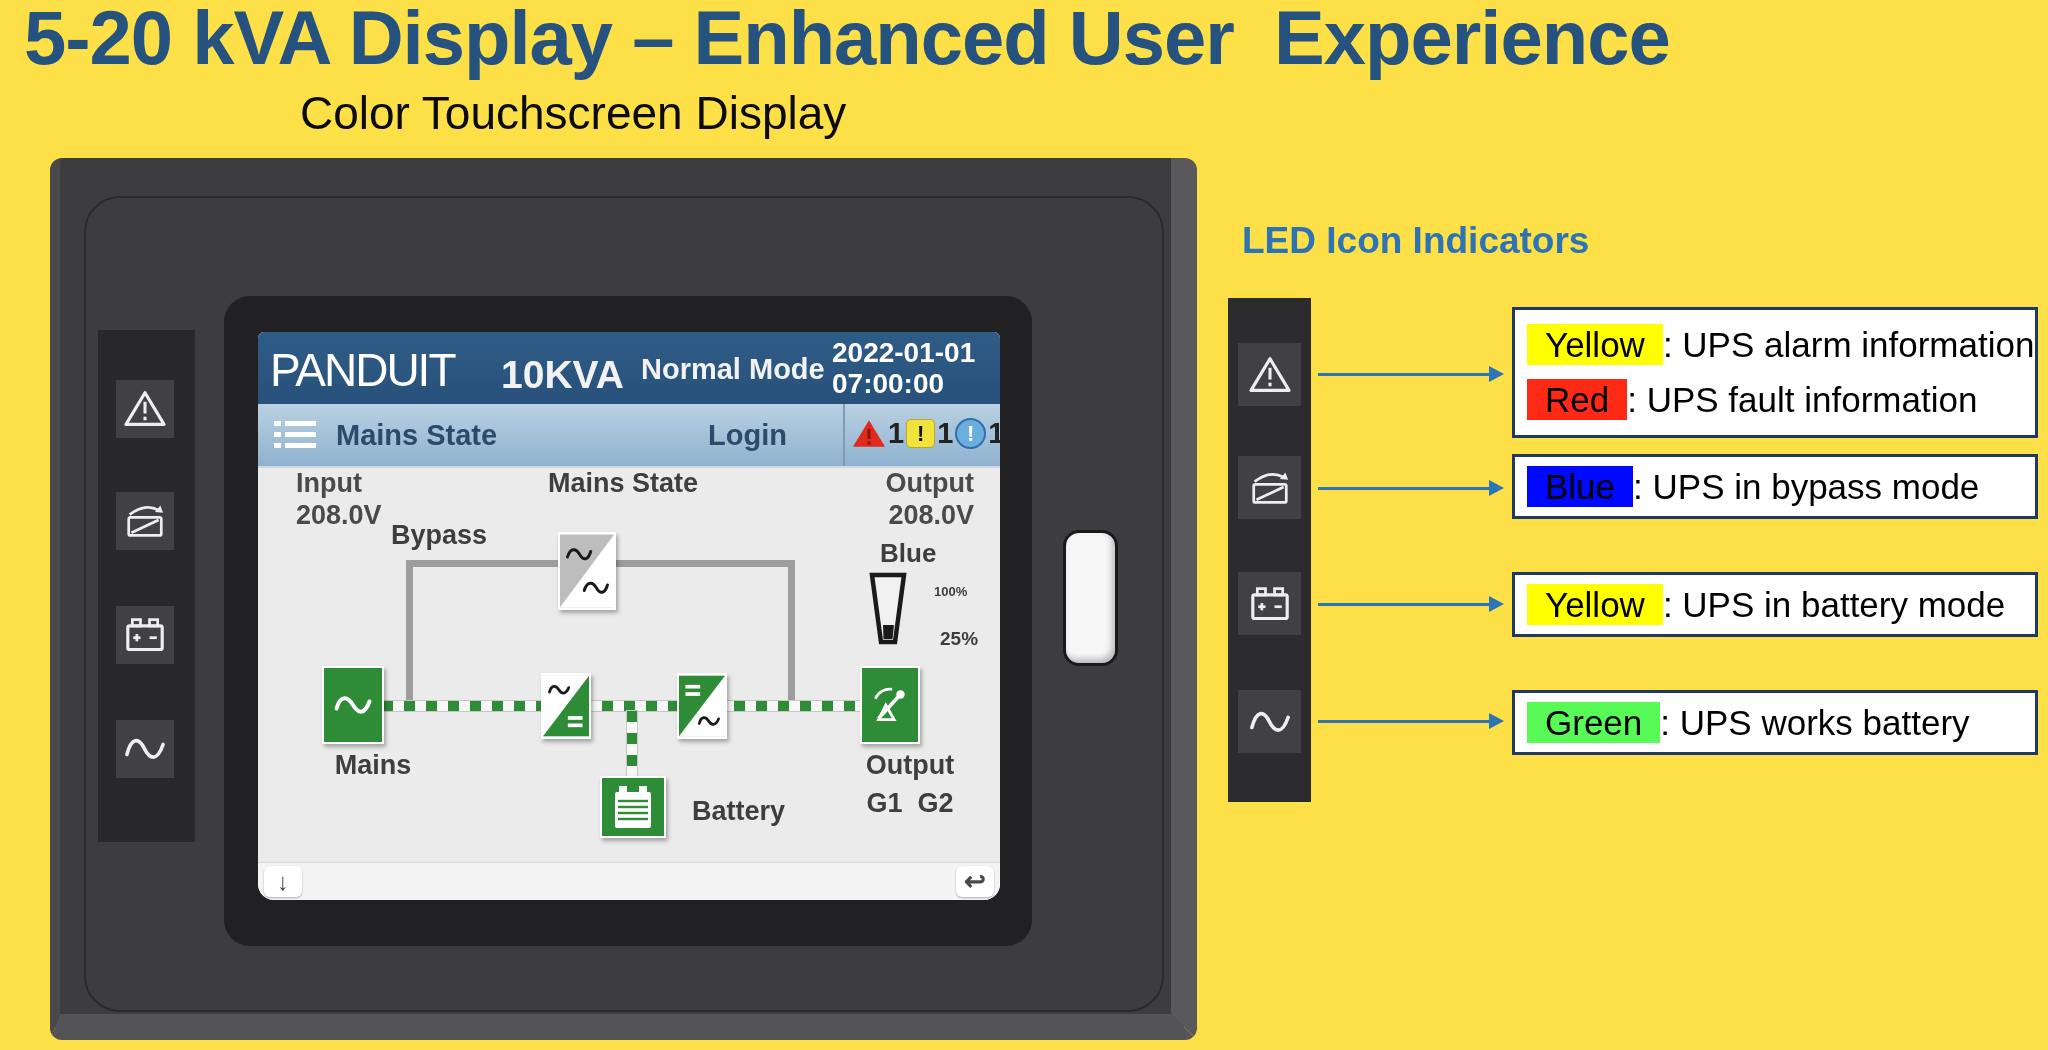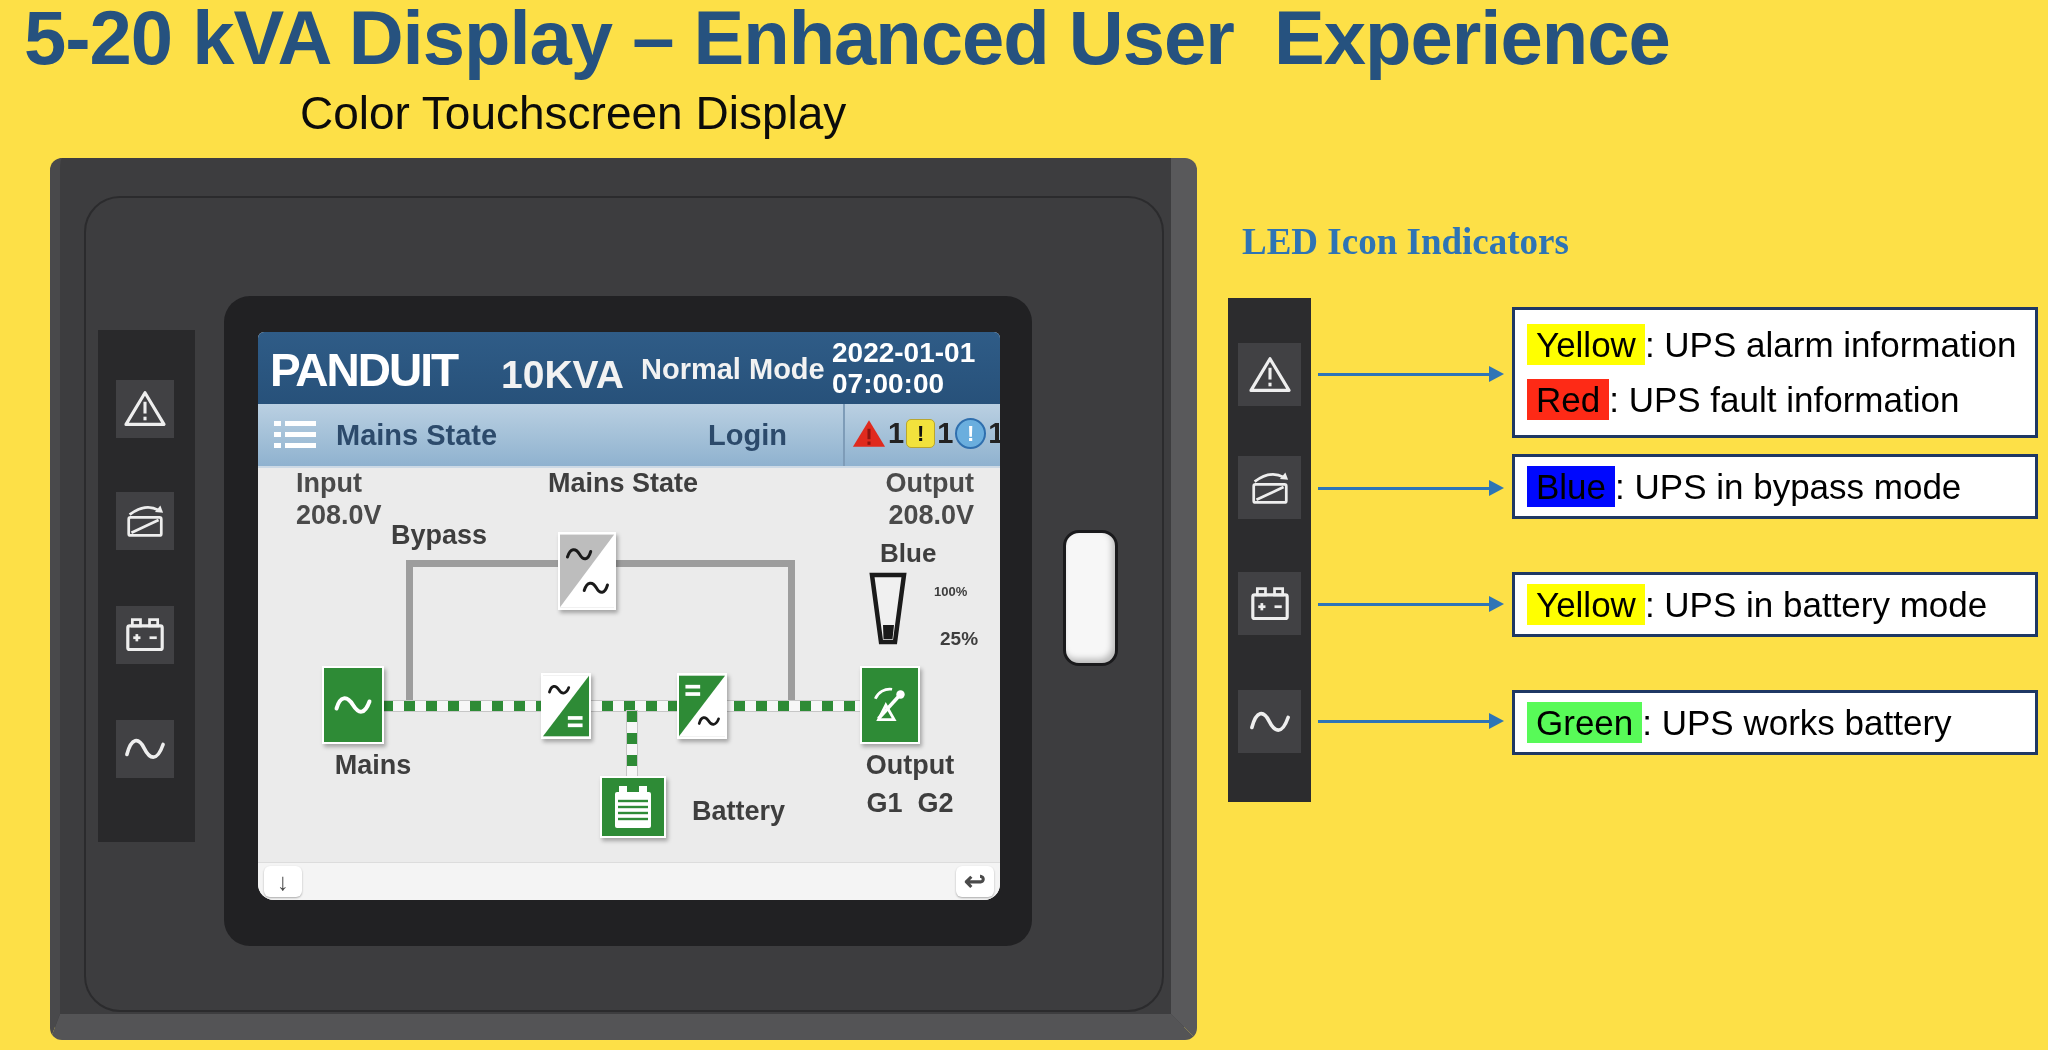--- a/index.html
+++ b/index.html
@@ -4,21 +4,21 @@
 <style>
   html,body{margin:0;padding:0;background:#fff;}
   .slide{position:relative;width:2048px;height:1050px;background:#fde047;overflow:hidden;
          font-family:"Liberation Sans",sans-serif;}
 
   
   .title{position:absolute;left:24px;top:-6px;font-size:76px;font-weight:bold;
          letter-spacing:-1px;color:var(--accent-title,#26527f);white-space:pre;}
   .subtitle{position:absolute;left:300px;top:86px;font-size:46px;color:#0b0b0b;}
   .legend-heading{position:absolute;left:1242px;top:220px;font-size:37px;font-weight:bold;
-         color:var(--accent-heading,#2e74b5);font-family:Liberation Serif, serif;}
+         color:var(--accent-heading,#2e74b5);}
 
   
   .device{position:absolute;left:50px;top:158px;width:1147px;height:882px;background:#3d3d3f;
           border-radius:12px;border-right:26px solid #59595b;border-bottom:26px solid #545456;
           border-left:10px solid #49494b;box-sizing:border-box;}
   .groove{position:absolute;left:84px;top:196px;width:1076px;height:812px;border:2px solid #2b2b2d;
           border-radius:36px;}
   .led-strip{position:absolute;background:#29292b;}
   .strip-device{left:98px;top:330px;width:97px;height:512px;}
   .strip-legend{left:1228px;top:298px;width:83px;height:504px;background:#2c2c2e;}
@@ -31,21 +31,21 @@
              border:3px solid #1a1a1c;border-radius:16px;box-sizing:border-box;
              box-shadow:inset -3px -4px 6px rgba(0,0,0,.25);}
 
   
   .screen-recess{position:absolute;left:224px;top:296px;width:808px;height:650px;background:#212123;
                  border-radius:26px;}
   .screen{position:absolute;left:258px;top:332px;width:742px;height:568px;background:#ebebeb;
           border-radius:6px 6px 16px 16px;overflow:hidden;}
   .scr-header{position:absolute;left:0;top:0;width:742px;height:72px;
               background:linear-gradient(#2f5c87,#27517a);}
-  .logo{position:absolute;left:12px;top:11px;font-size:46px;font-weight:700;letter-spacing:-2px;
+  .logo{position:absolute;left:12px;top:11px;font-size:46px;font-weight:400;letter-spacing:-2px;
         color:#fff;}
   .hdr-kva{position:absolute;left:243px;top:21px;font-size:39px;font-weight:bold;color:#f2f2f2;}
   .hdr-mode{position:absolute;left:383px;top:21px;font-size:29px;font-weight:bold;color:#f2f2f2;}
   .hdr-datetime{position:absolute;right:8px;top:5px;width:160px;font-size:28px;font-weight:bold;
                 color:#fff;line-height:31px;}
   .scr-subheader{position:absolute;left:0;top:72px;width:742px;height:64px;
                  background:linear-gradient(#bad0e2,#8fb2cf);border-bottom:2px solid #ccd9e5;
                  box-sizing:border-box;}
   .menu-icon{position:absolute;left:16px;top:15px;}
   .sub-title{position:absolute;left:78px;top:15px;font-size:29px;font-weight:bold;color:#2c4a6b;}
@@ -78,21 +78,21 @@
   .blk-green{background:var(--ups-green,#2e8b36);display:flex;align-items:center;justify-content:center;}
 
   
   .arrow{position:absolute;left:1318px;width:172px;height:3px;background:var(--arrow-blue,#2e75b6);}
   .arrow::after{content:"";position:absolute;right:-14px;top:-7px;border-left:15px solid var(--arrow-blue,#2e75b6);
                 border-top:8px solid transparent;border-bottom:8px solid transparent;}
   .legend-box{position:absolute;left:1512px;width:526px;border:3px solid var(--box-border,#1f3864);
               background:#fff;box-sizing:border-box;display:flex;flex-direction:column;
               justify-content:space-evenly;padding-left:12px;}
   .legend-line{font-size:35px;color:#000;white-space:pre;}
-  .hl{padding:1px 9px;}
+  .hl{padding:1px 18px;}
   .hl-yellow{background:var(--hl-yellow,#ffff00);}
   .hl-red{background:var(--hl-red,#fe2a16);}
   .hl-blue{background:var(--hl-blue,#0008fe);}
   .hl-green{background:var(--hl-green,#58fa58);}
 </style>
 </head>
 <body>
 
 <svg width="0" height="0" style="position:absolute">
   <defs>

